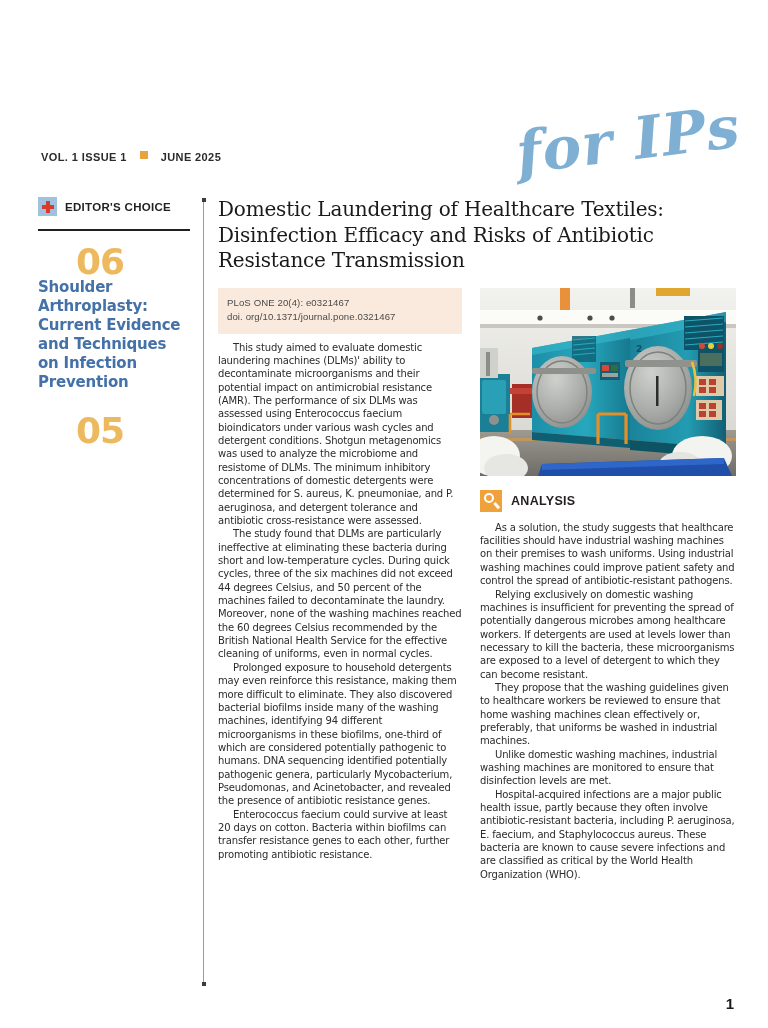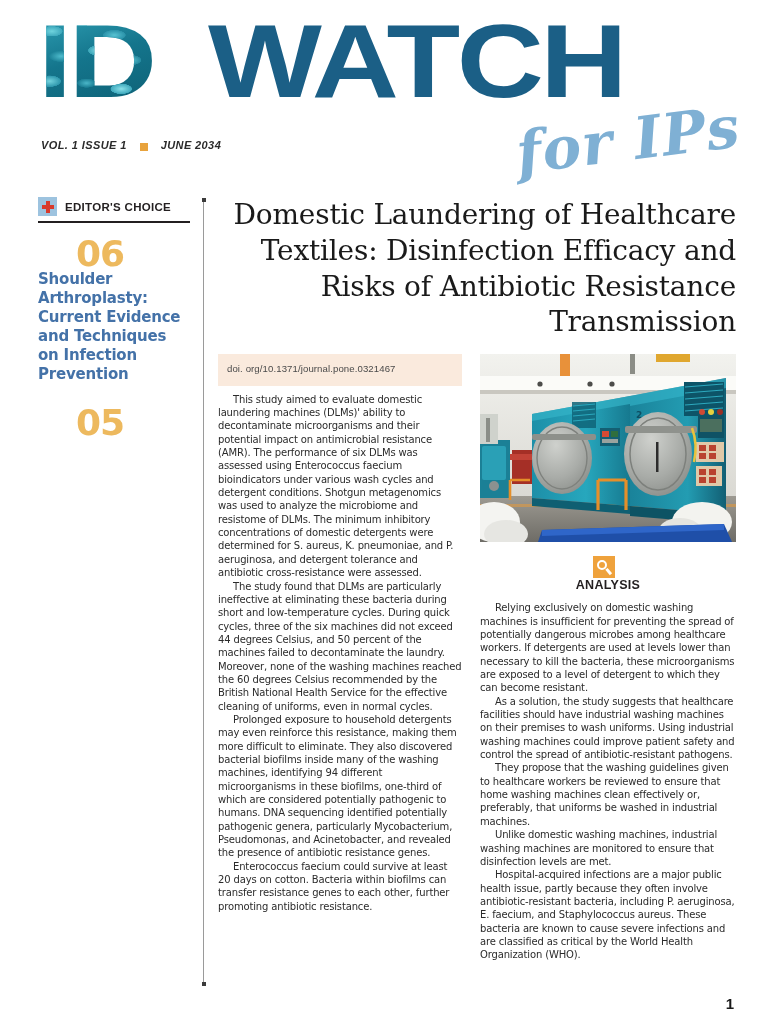--- a/index.html
+++ b/index.html
@@ -87,48 +87,47 @@
     font-weight: bold;
     font-size: 58px;
     color: #7fb0d4;
     letter-spacing: 1px;
     transform: rotate(-7deg);
     transform-origin: right bottom;
   }
   .issue-line {
     position: absolute;
     left: 41px;
-    top: 139px;
+    top: 151px;
     font-size: 11px;
     font-weight: bold;
     letter-spacing: 0.4px;
     color: #2b2b2b;
     display: flex;
-    align-items: flex-end;
-    font-style: italic;
+    align-items: flex-start;
   }
   .issue-sq {
     display: inline-block;
     width: 8px; height: 8px;
     background: #e8a33d;
     margin: 0 13px;
   }
 
   
   .sidebar {
     position: absolute;
     left: 38px;
     top: 197px;
     width: 152px;
   }
   .ec-head {
     display: flex;
     align-items: center;
     border-bottom: 2px solid #231f20;
-    padding-bottom: 5px;
+    padding-bottom: 13px;
     margin-bottom: 14px;
   }
   .ec-badge {
     width: 19px; height: 19px;
     background: #9dc3df;
     position: relative;
     flex: 0 0 auto;
     margin-right: 8px;
   }
   .ec-badge::before, .ec-badge::after {
@@ -189,27 +188,26 @@
 
   
   .main {
     position: absolute;
     left: 218px;
     top: 197px;
     width: 518px;
   }
   .headline {
     font-family: "DejaVu Serif", serif;
-    font-size: 28px;
+    font-size: 20px;
     line-height: 1.28;
     color: #1a1a1a;
     margin: 0 0 14px 0;
     font-weight: normal;
     letter-spacing: -0.2px;
-    text-align: right;
   }
 
   .cols {
     display: flex;
     gap: 18px;
   }
   .col-left  { width: 244px; }
   .col-right { width: 256px; }
 
   .citation {
@@ -239,21 +237,20 @@
     position: relative;
     overflow: hidden;
     background: #1d7f94;
     margin-bottom: 14px;
   }
 
   .analysis-head {
     display: flex;
     align-items: center;
     margin-bottom: 9px;
-    flex-direction: column;
   }
   .an-badge {
     width: 22px; height: 22px;
     background: #efa23c;
     position: relative;
     flex: 0 0 auto;
     margin-right: 9px;
   }
   .an-badge .glass {
     position: absolute;
@@ -286,29 +283,25 @@
     font-weight: bold;
     color: #1a1a1a;
   }
 </style>
 </head>
 <body>
 
 <div class="page">
 
   <div class="masthead">
-    <div class="logo-row">
-      <span class="logo-id">ID</span>
-      <span class="logo-watch">WATCH</span>
-    </div>
     <div class="logo-script">for IPs</div>
     <div class="issue-line">
       <span>VOL. 1 ISSUE 1</span>
       <span class="issue-sq"></span>
-      <span>JUNE 2034</span>
+      <span>JUNE 2025</span>
     </div>
   </div>
 
   <div class="sidebar">
     <div class="ec-head">
       <span class="ec-badge"></span>
       <span class="ec-title">EDITOR'S CHOICE</span>
     </div>
 
     <div class="ec-item">
@@ -322,20 +315,21 @@
 
   <div class="divider"></div>
 
   <div class="main">
     <h1 class="headline">Domestic Laundering of Healthcare Textiles: Disinfection Efficacy and Risks of Antibiotic Resistance Transmission</h1>
 
     <div class="cols">
 
       <div class="col-left">
         <div class="citation">
+          <div>PLoS ONE 20(4): e0321467</div>
           <div>doi. org/10.1371/journal.pone.0321467</div>
         </div>
         <div class="body-text">
           <p>This study aimed to evaluate domestic laundering machines (DLMs)' ability to decontaminate microorganisms and their potential impact on antimicrobial resistance (AMR). The performance of six DLMs was assessed using Enterococcus faecium bioindicators under various wash cycles and detergent conditions. Shotgun metagenomics was used to analyze the microbiome and resistome of DLMs. The minimum inhibitory concentrations of domestic detergents were determined for S. aureus, K. pneumoniae, and P. aeruginosa, and detergent tolerance and antibiotic cross-resistance were assessed.</p>
           <p>The study found that DLMs are particularly ineffective at eliminating these bacteria during short and low-temperature cycles. During quick cycles, three of the six machines did not exceed 44 degrees Celsius, and 50 percent of the machines failed to decontaminate the laundry. Moreover, none of the washing machines reached the 60 degrees Celsius recommended by the British National Health Service for the effective cleaning of uniforms, even in normal cycles.</p>
           <p>Prolonged exposure to household detergents may even reinforce this resistance, making them more difficult to eliminate. They also discovered bacterial biofilms inside many of the washing machines, identifying 94 different microorganisms in these biofilms, one-third of which are considered potentially pathogenic to humans. DNA sequencing identified potentially pathogenic genera, particularly Mycobacterium, Pseudomonas, and Acinetobacter, and revealed the presence of antibiotic resistance genes.</p>
           <p>Enterococcus faecium could survive at least 20 days on cotton. Bacteria within biofilms can transfer resistance genes to each other, further promoting antibiotic resistance.</p>
         </div>
       </div>
 
@@ -471,22 +465,22 @@
 
         <div class="analysis-head">
           <span class="an-badge">
             <span class="glass"></span>
             <span class="handle"></span>
           </span>
           <span class="an-title">ANALYSIS</span>
         </div>
 
         <div class="body-text">
+          <p>As a solution, the study suggests that healthcare facilities should have industrial washing machines on their premises to wash uniforms. Using industrial washing machines could improve patient safety and control the spread of antibiotic-resistant pathogens.</p>
           <p>Relying exclusively on domestic washing machines is insufficient for preventing the spread of potentially dangerous microbes among healthcare workers. If detergents are used at levels lower than necessary to kill the bacteria, these microorganisms are exposed to a level of detergent to which they can become resistant.</p>
-          <p>As a solution, the study suggests that healthcare facilities should have industrial washing machines on their premises to wash uniforms. Using industrial washing machines could improve patient safety and control the spread of antibiotic-resistant pathogens.</p>
           <p>They propose that the washing guidelines given to healthcare workers be reviewed to ensure that home washing machines clean effectively or, preferably, that uniforms be washed in industrial machines.</p>
           <p>Unlike domestic washing machines, industrial washing machines are monitored to ensure that disinfection levels are met.</p>
           <p>Hospital-acquired infections are a major public health issue, partly because they often involve antibiotic-resistant bacteria, including P. aeruginosa, E. faecium, and Staphylococcus aureus. These bacteria are known to cause severe infections and are classified as critical by the World Health Organization (WHO).</p>
         </div>
       </div>
 
     </div>
   </div>
 
   <div class="page-num">1</div>

